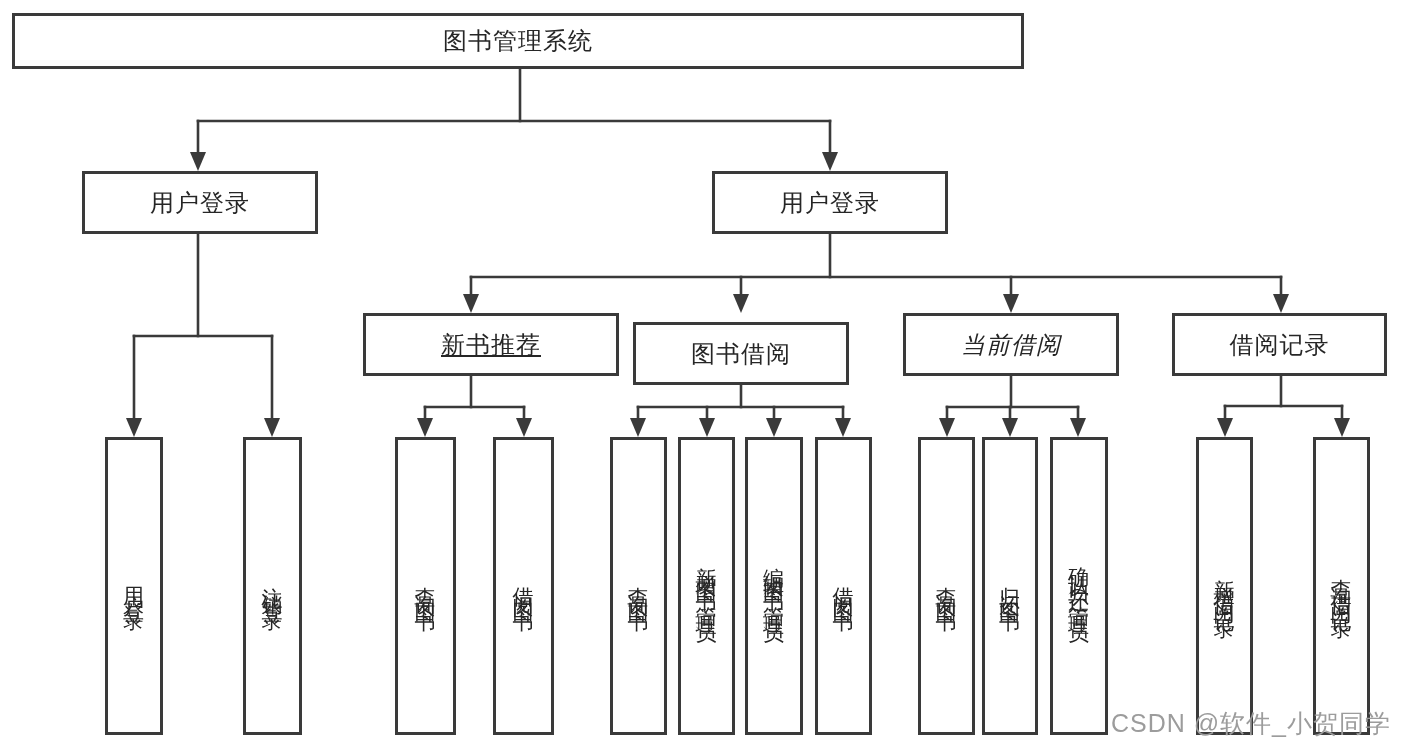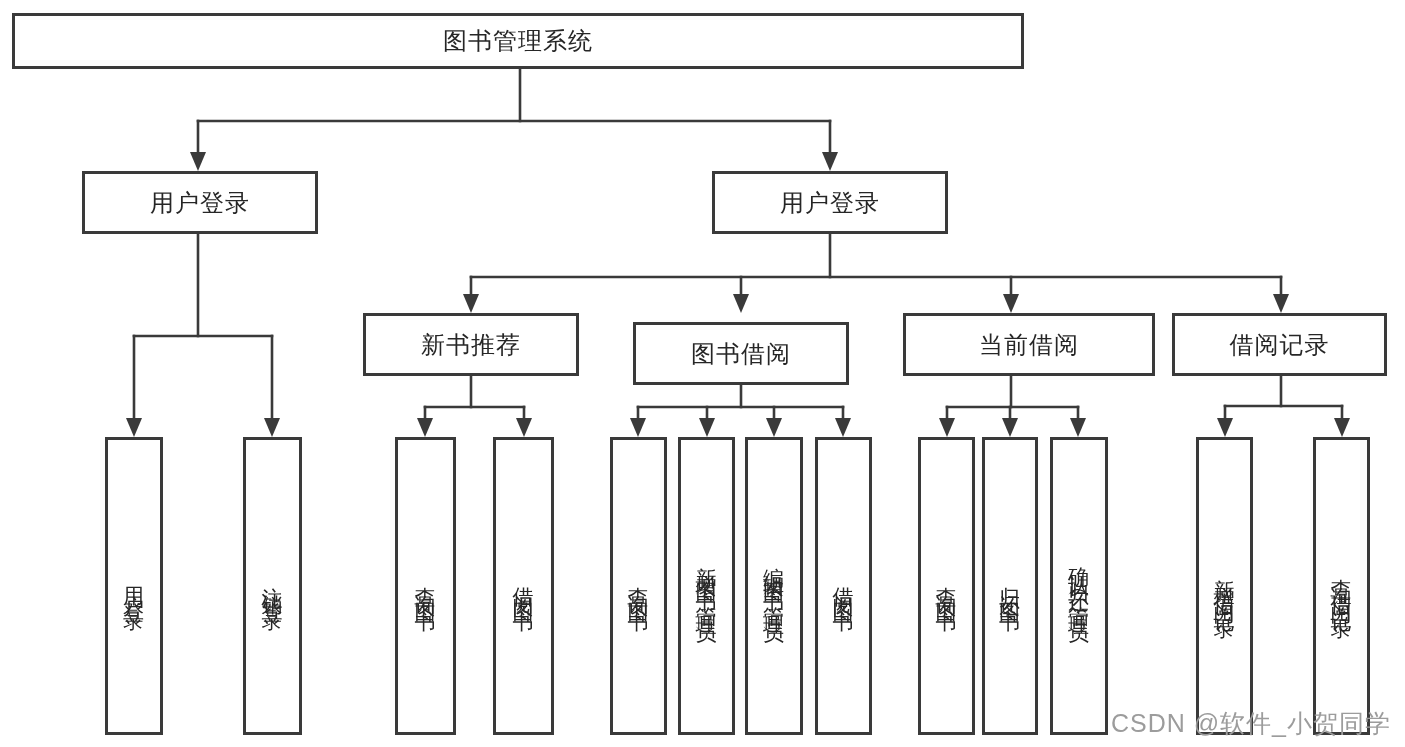--- a/index.html
+++ b/index.html
@@ -133,23 +133,23 @@
       <polygon points="1217,418 1233,418 1225,437"></polygon>
       <polygon points="1334,418 1350,418 1342,437"></polygon>
     </g>
   </svg>
 
   <div class="node" style="left:12px;top:13px;width:1012px;height:56px;">图书管理系统</div>
 
   <div class="node" style="left:82px;top:171px;width:236px;height:63px;">用户登录</div>
   <div class="node" style="left:712px;top:171px;width:236px;height:63px;">用户登录</div>
 
-  <div class="node" style="left:363px;top:313px;width:216px;height:63px;">新书推荐</div>
+  <div class="node" style="left:363px;top:313px;width:256px;height:63px;text-decoration:underline;">新书推荐</div>
   <div class="node" style="left:633px;top:313px;width:216px;height:63px;margin-top:9px;">图书借阅</div>
-  <div class="node" style="left:903px;top:313px;width:252px;height:63px;">当前借阅</div>
+  <div class="node" style="left:903px;top:313px;width:216px;height:63px;font-style:italic;">当前借阅</div>
   <div class="node" style="left:1172px;top:313px;width:215px;height:63px;">借阅记录</div>
 
   <div class="node leaf" style="left:105px;top:437px;width:58px;height:298px;">
     <span>用户登录</span>
     </div>
   <div class="node leaf" style="left:243px;top:437px;width:59px;height:298px;">
     <span>注销登录</span>
     </div>
 
   <div class="node leaf" style="left:395px;top:437px;width:61px;height:298px;">

